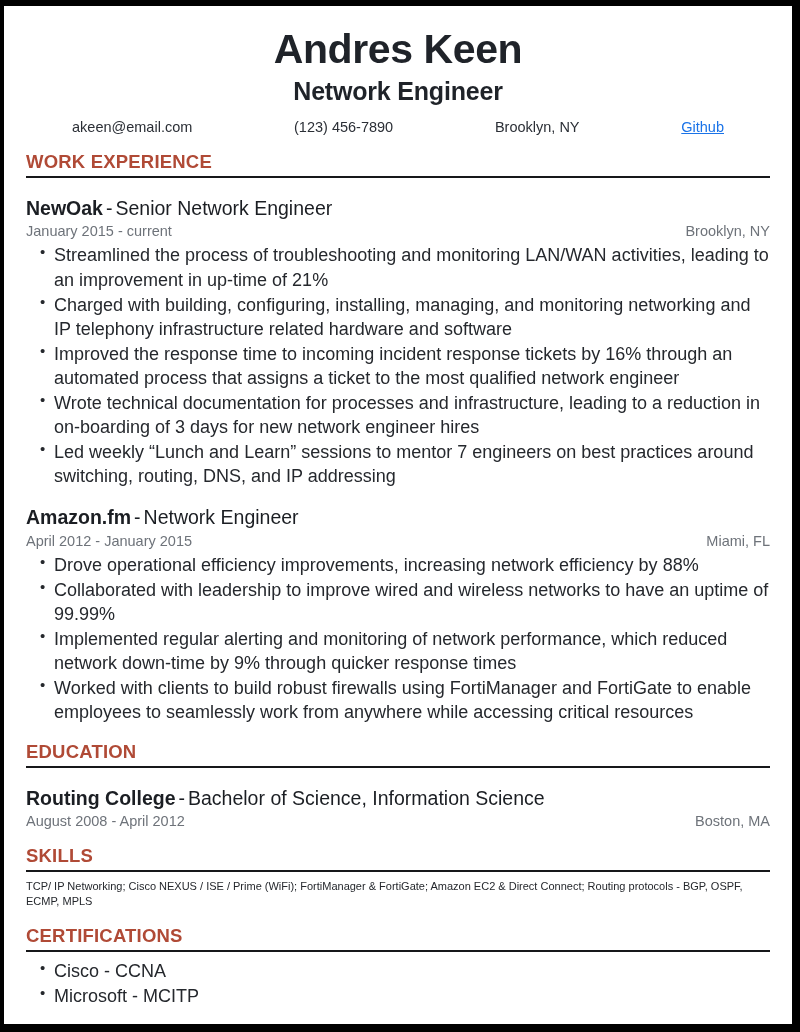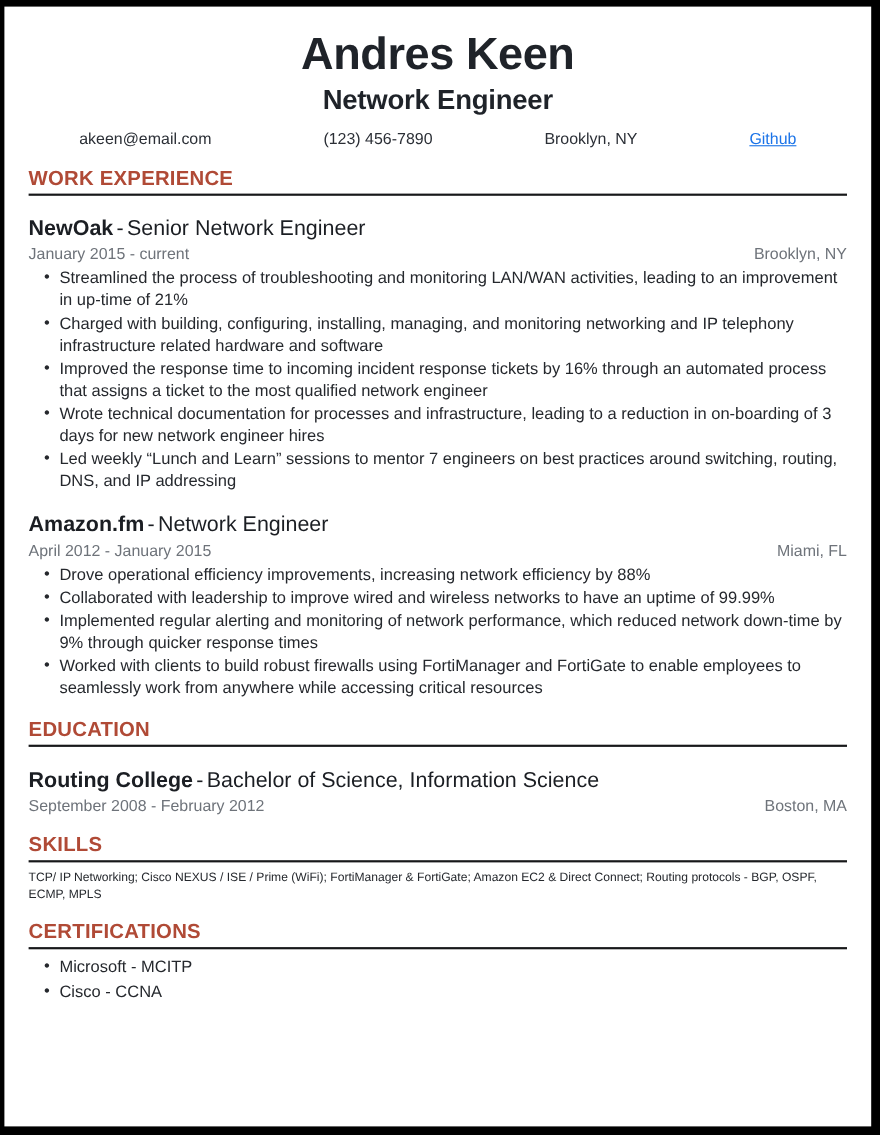--- a/index.html
+++ b/index.html
@@ -118,21 +118,21 @@
 
   
   ul.bullets {
     list-style: none;
     margin: 4px 0 0 0;
     padding: 0;
   }
   ul.bullets li {
     position: relative;
     padding-left: 28px;
-    font-size: 15px;
+    font-size: 18px;
     line-height: 1.34;
     color: #25282d;
     margin-bottom: 1px;
   }
   ul.bullets li::before {
     content: "\2022";
     position: absolute;
     left: 14px;
     top: -1px;
     font-size: 15px;
@@ -208,34 +208,34 @@
 
   <div class="section">
     <div class="section-heading">EDUCATION</div>
     <hr class="section-rule">
 
     <div class="entry">
       <div class="entry-title">
         <span class="entry-org">Routing College</span><span class="entry-dash">-</span><span class="entry-role">Bachelor of Science,  Information Science</span>
       </div>
       <div class="entry-meta">
-        <span>September 2008 - February 2012</span>
+        <span>August 2008 - April 2012</span>
         <span>Boston, MA</span>
       </div>
     </div>
   </div>
 
   <div class="section">
     <div class="section-heading">SKILLS</div>
     <hr class="section-rule">
     <p class="skills-text">TCP/ IP Networking; Cisco NEXUS / ISE / Prime (WiFi); FortiManager &amp; FortiGate; Amazon EC2 &amp; Direct Connect; Routing protocols - BGP, OSPF, ECMP, MPLS</p>
   </div>
 
   <div class="section">
     <div class="section-heading">CERTIFICATIONS</div>
     <hr class="section-rule">
     <ul class="bullets certs-list">
+      <li>Cisco - CCNA</li>
       <li>Microsoft - MCITP</li>
-      <li>Cisco - CCNA</li>
     </ul>
   </div>
 
 </div>
 
 </body></html>

